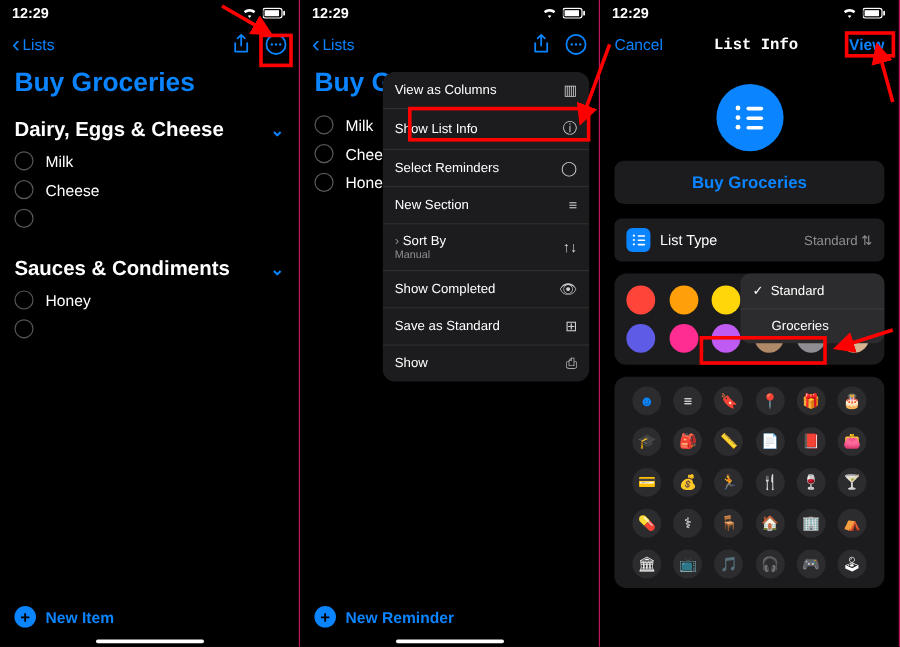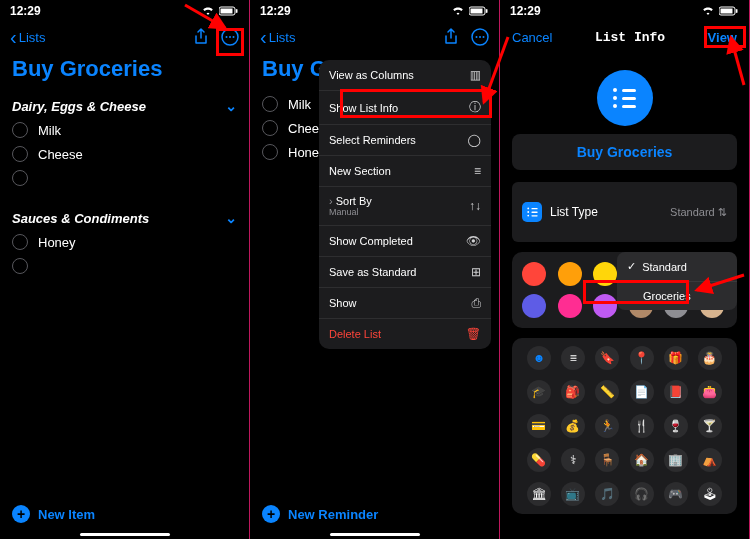--- a/index.html
+++ b/index.html
@@ -8,21 +8,21 @@
   .pane:last-child { border-right: none; }
   .status { display: flex; justify-content: space-between; align-items: center; height: 22px; padding: 0 10px; font-size: 12px; font-weight: 600; }
   .status .right { display: flex; gap: 4px; align-items: center; }
   .nav { display: flex; justify-content: space-between; align-items: center; height: 30px; padding: 0 10px; }
   .back { color: #0a84ff; font-size: 13px; display: flex; align-items: center; }
   .back::before { content: "‹"; font-size: 20px; margin-right: 2px; line-height: 0; }
   .nav-icons { display: flex; gap: 12px; align-items: center; }
   .icon-btn { color: #0a84ff; cursor: pointer; display: flex; align-items: center; justify-content: center; }
   .title { color: #0a84ff; font-size: 22px; font-weight: 700; padding: 4px 12px 10px; }
   .section-header { display: flex; justify-content: space-between; align-items: center; padding: 6px 12px 4px; }
-  .section-header .s-title { font-weight: 700; font-size: 13px; font-style: italic; }
+  .section-header .s-title { font-weight: 700; font-size: 17px; }
   .chev { color: #0a84ff; font-size: 14px; font-weight: 700; }
   .item-row { display: flex; align-items: center; padding: 4px 12px; gap: 10px; font-size: 13px; }
   .circle { width: 16px; height: 16px; border-radius: 50%; border: 1.6px solid #57575c; flex-shrink: 0; }
   .footer { position: absolute; bottom: 16px; left: 12px; display: flex; align-items: center; gap: 8px; color: #0a84ff; font-size: 13px; font-weight: 600; }
   .plus { width: 18px; height: 18px; border-radius: 50%; background: #0a84ff; color: #000; display: flex; align-items: center; justify-content: center; font-weight: 800; font-size: 14px; }
   .home-ind { position: absolute; bottom: 3px; left: 50%; transform: translateX(-50%); width: 90px; height: 3px; border-radius: 3px; background: #fff; }
   .redbox { position: absolute; border: 3px solid #f00; z-index: 30; pointer-events: none; }
   .menu { position: absolute; top: 60px; right: 8px; width: 172px; background: #1c1c1e; border-radius: 10px; overflow: hidden; z-index: 20; }
   .menu-row { display: flex; justify-content: space-between; align-items: center; padding: 8px 10px; border-bottom: 0.5px solid #2e2e30; font-size: 11px; color: #fff; }
   .menu-row:last-child { border-bottom: none; }
@@ -35,21 +35,21 @@
   .n3l, .n3r { color: #0a84ff; font-size: 13px; }
   .n3r { font-weight: 700; }
   .n3c { font-size: 13px; font-weight: 600; font-family: Liberation Mono, monospace; }
   .body3 { padding: 8px 12px; }
   .roundicon { width: 56px; height: 56px; border-radius: 28px; background: #0a84ff; display: flex; align-items: center; justify-content: center; margin: 10px auto 8px; }
   .lines { display: flex; flex-direction: column; gap: 4px; align-items: flex-start; }
   .lines span { display: flex; align-items: center; gap: 5px; }
   .lines i { width: 4px; height: 4px; border-radius: 50%; background: #fff; }
   .lines b { width: 14px; height: 3px; background: #fff; border-radius: 2px; display: block; }
   .namebox { background: #1c1c1e; border-radius: 8px; padding: 10px; text-align: center; color: #0a84ff; font-weight: 700; font-size: 14px; margin-bottom: 12px; }
-  .typerow { background: #1c1c1e; border-radius: 6px; padding: 20px 10px; display: flex; align-items: center; justify-content: space-between; font-size: 12px; margin-bottom: 10px; }
+  .typerow { background: #1c1c1e; border-radius: 6px; padding: 8px 10px; display: flex; align-items: center; justify-content: space-between; font-size: 12px; margin-bottom: 10px; }
   .type-left { display: flex; align-items: center; gap: 8px; }
   .type-ic { width: 20px; height: 20px; border-radius: 5px; background: #0a84ff; display: flex; align-items: center; justify-content: center; }
   .type-right { color: #8e8e93; font-size: 11px; }
   .colorgrid { display: grid; grid-template-columns: repeat(6, 1fr); gap: 8px; background: #1c1c1e; border-radius: 10px; padding: 10px 10px; position: relative; }
   .cdot { width: 24px; height: 24px; border-radius: 50%; }
   .popup { position: absolute; top: 0px; right: 0px; background: #2c2c2e; border-radius: 8px; width: 120px; z-index: 25; overflow: hidden; }
   .popup div { padding: 8px 10px; font-size: 11px; display: flex; align-items: center; gap: 6px; border-bottom: 0.5px solid #3a3a3c; }
   .popup div:last-child { border-bottom: none; }
   .icongrid { margin-top: 10px; background: #1c1c1e; border-radius: 10px; padding: 8px 10px; display: grid; grid-template-columns: repeat(6, 1fr); row-gap: 10px; justify-items: center; }
   .idot { width: 24px; height: 24px; border-radius: 50%; background: #2c2c2e; display: flex; align-items: center; justify-content: center; color: #fff; font-size: 12px; }
@@ -218,24 +218,20 @@
         <span>Show Completed</span>
         <span class="menu-ic">👁</span>
       </div>
     <div class="menu-row">
         <span>Save as Standard</span>
         <span class="menu-ic">⊞</span>
       </div>
     <div class="menu-row">
         <span>Show</span>
         <span class="menu-ic">⎙</span>
-      </div>
-    <div class="menu-row danger">
-        <span>Delete List</span>
-        <span class="menu-ic" style="color:#ff453a">🗑</span>
       </div>
   </div>
   <div class="redbox" style="top:89px; right:7px; width:152px; height:29px;"></div>
 
   <div class="footer">
     <span class="plus">+</span>
     <span>New Reminder</span>
   </div>
   <div class="home-ind"></div>
 </div>

